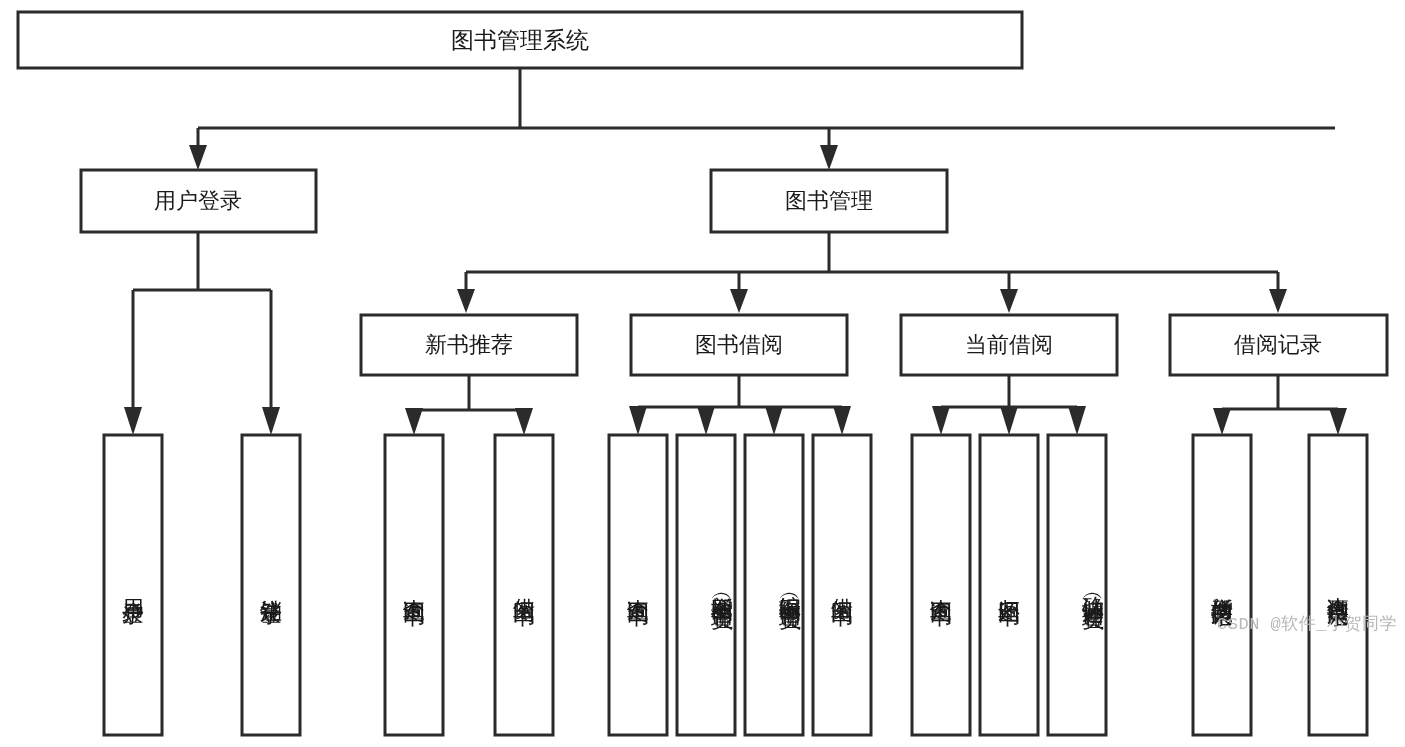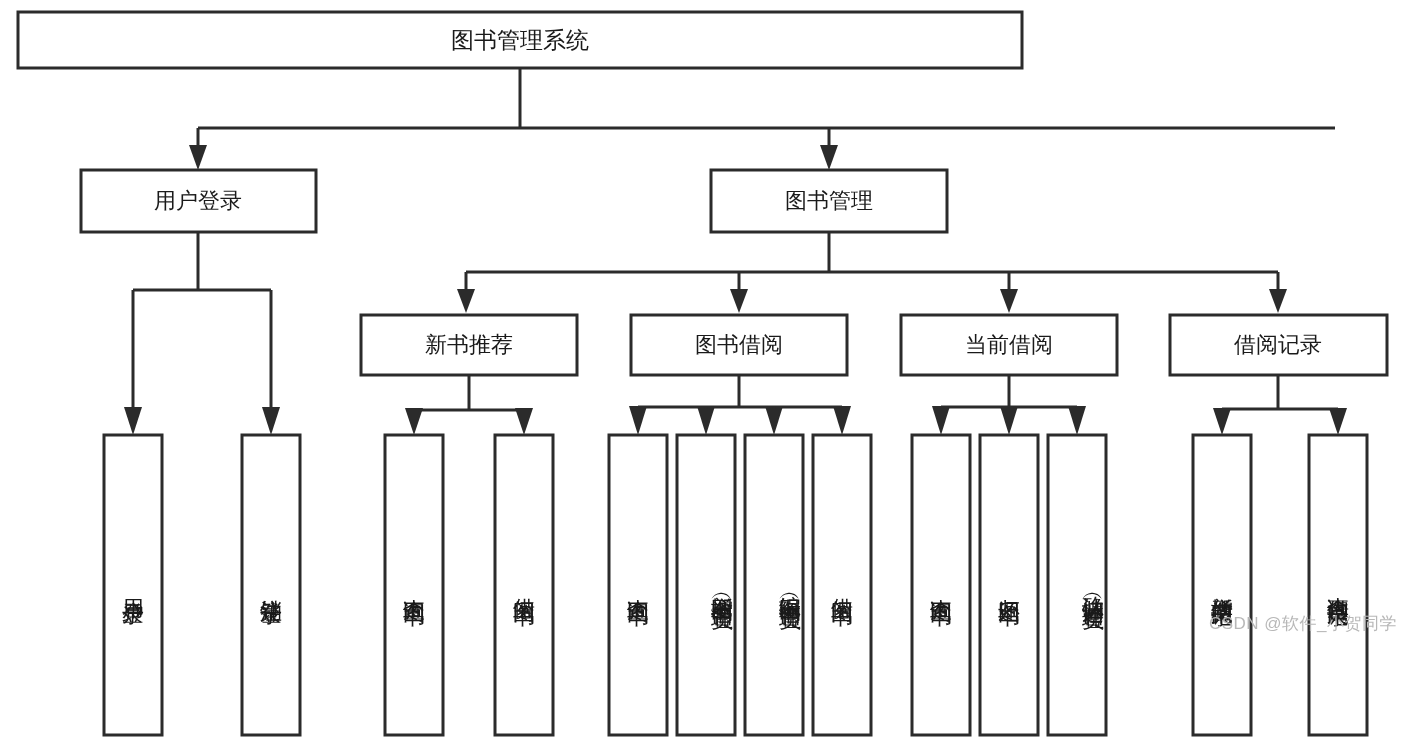--- a/index.html
+++ b/index.html
@@ -63,21 +63,21 @@
     color: #1a1a1a;
     letter-spacing: 2px;
     text-align: center;
     white-space: nowrap;
     pointer-events: none;
   }
   .watermark {
     position: absolute;
     right: 8px;
     bottom: 4px;
-    font-family: Liberation Sans, sans-serif;
+    font-family: Liberation Mono, monospace;
     font-size: 17px;
     color: #b8b8b8;
     white-space: nowrap;
     letter-spacing: 0.5px;
     margin-left: 44px;
   }
 </style>
 </head>
 <body>
 

